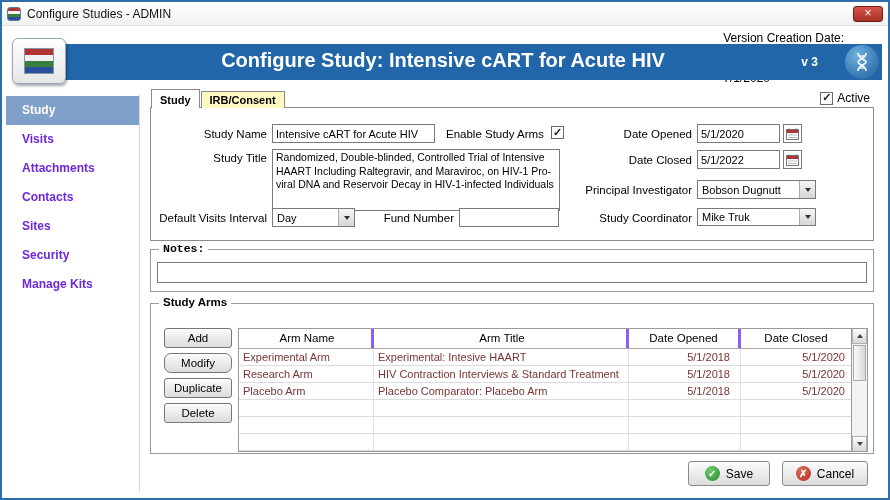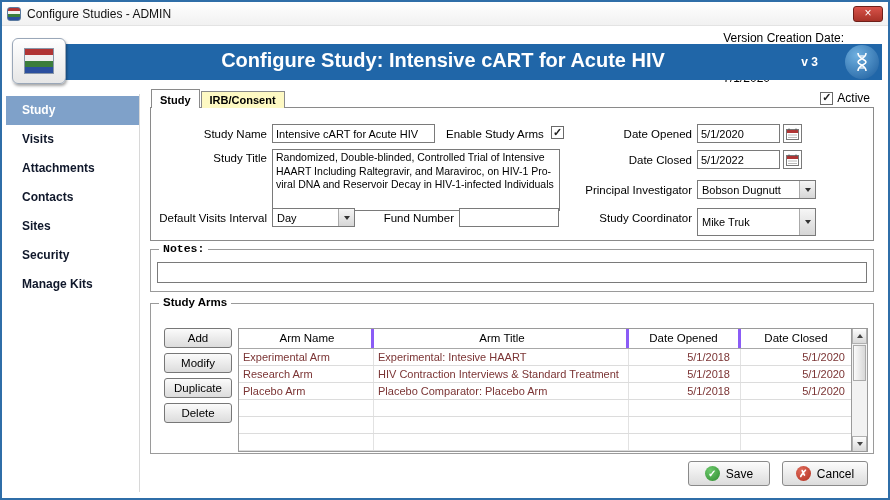--- a/index.html
+++ b/index.html
@@ -34,21 +34,21 @@
           background: linear-gradient(#ffffff, #e6e6e6); border: 1px solid #9aa7b8; border-radius: 6px;
           box-shadow: 1px 2px 3px rgba(0,0,0,.35); display: flex; align-items: center; justify-content: center; }
   .logo-stripes { width: 30px; height: 26px; border: 1px solid #8896a8; display: flex; flex-direction: column; }
   .logo-stripes div { flex: 1; }
   .s1 { background: #b03434; } .s2 { background: #f0f0f0; } .s3 { background: #3b7d3b; } .s4 { background: #2b4f9e; }
 
   
   .sidebar { position: absolute; left: 4px; top: 92px; width: 134px; bottom: 6px;
              border-right: 1px solid #d8d8d8; padding-top: 2px; }
   .side-item { height: 29px; line-height: 29px; padding-left: 16px; font-size: 12px; font-weight: bold;
-               color: #0f172a; cursor: pointer; white-space: nowrap; }
+               color: #6d28d9; cursor: pointer; white-space: nowrap; }
   .side-item.checked { background: #7fa1c9; color: #fff; }
 
   
   .tabs { position: absolute; left: 149px; top: 87px; display: flex; align-items: flex-end; z-index: 2; height: 19px; }
   .tab { font-size: 11px; font-weight: bold; padding: 2px 8px; height: 17px; border: 1px solid #8a8a8a;
          border-bottom: none; background: #fef9c3; cursor: pointer; margin-right: 1px; }
   .tab.checked { background: #fff; height: 19px; padding-top: 4px; }
   .panel { position: absolute; left: 148px; top: 105px; width: 724px; height: 134px;
            border: 1px solid #8a8a8a; background: #fff; z-index: 1; }
 
@@ -222,37 +222,37 @@
   <span class="lbl" style="left:130px; top:210px; width:135px;">Default Visits Interval</span>
   <div class="select" style="left:270px; top:206px; width:83px; height:19px;">
     <span>Day</span>
     <span class="arrow-box">
         <span class="tri-down"></span>
       </span>
   </div>
   <span class="lbl" style="left:368px; top:210px; width:84px;">Fund Number</span>
   <input class="inp" style="left: 457px; top: 206px; width: 100px; height: 19px;" value="">
   <span class="lbl" style="left:556px; top:210px; width:134px;">Study Coordinator</span>
-  <div class="select" style="left:695px; top:206px; width:119px; height:28px;">
+  <div class="select" style="left:695px; top:206px; width:119px; height:18px;">
     <span>Mike Truk</span>
     <span class="arrow-box">
         <span class="tri-down"></span>
       </span>
   </div>
 
   <div class="groupbox" style="left:148px; top:247px; width:724px; height:43px;font-family:Liberation Mono, monospace;">
     <span class="legend">Notes:</span>
     <input class="inp" style="left: 6px; top: 12px; width: 710px; height: 21px;" value="">
   </div>
 
   <div class="groupbox" style="left:148px; top:301px; width:724px; height:151px;">
     <span class="legend">Study Arms</span>
 
     <button class="arm-btn" style="top:24px;">Add</button>
-    <button class="arm-btn" style="top:49px;">Modify</button>
+    <button class="arm-btn" style="top:49px;border-radius:7px;">Modify</button>
     <button class="arm-btn" style="top:74px;">Duplicate</button>
     <button class="arm-btn" style="top:99px;">Delete</button>
 
     <div class="arms-table">
       <div class="grid">
         <div class="hrow">
           <div class="hcell c1">Arm Name</div>
           <div class="hcell c2">Arm Title</div>
           <div class="hcell c3" style="text-align:center; padding-right:0;">Date Opened</div>
           <div class="hcell c4" style="text-align:center; padding-right:0;">Date Closed</div>

